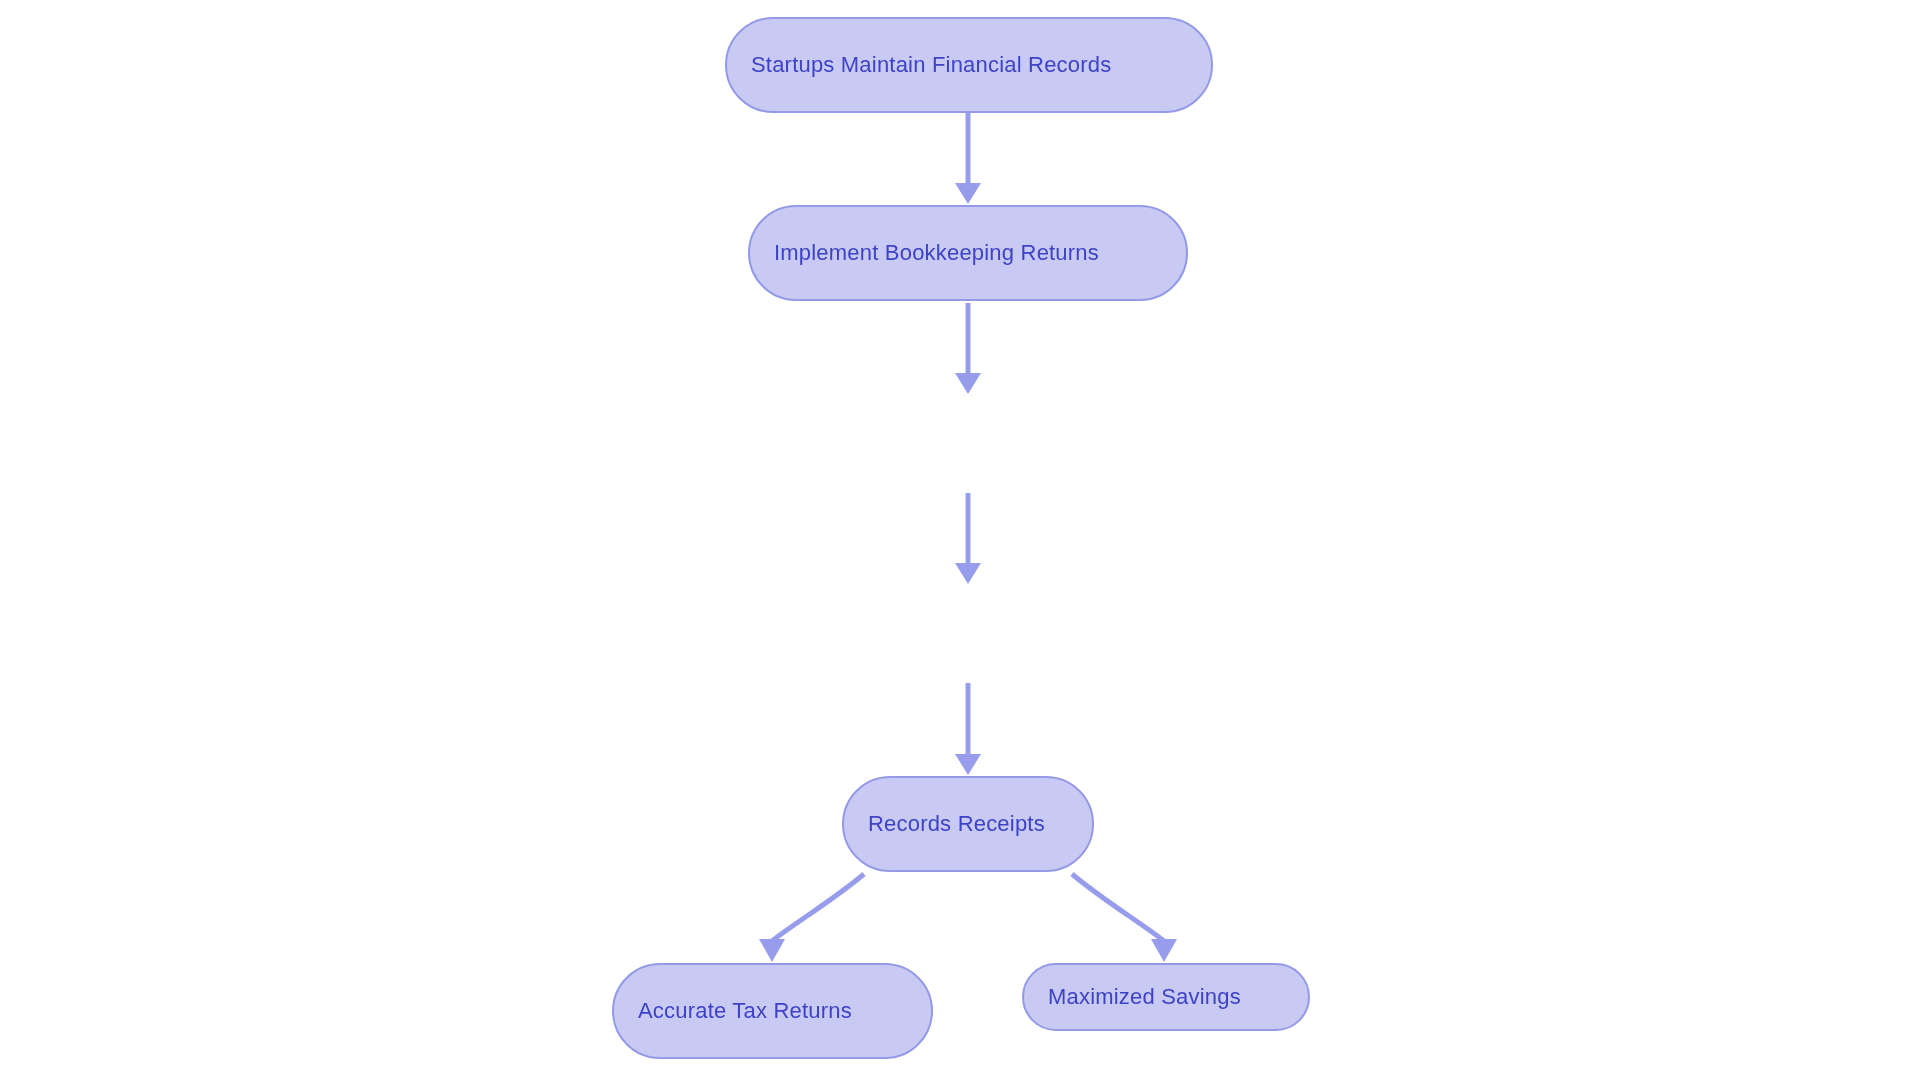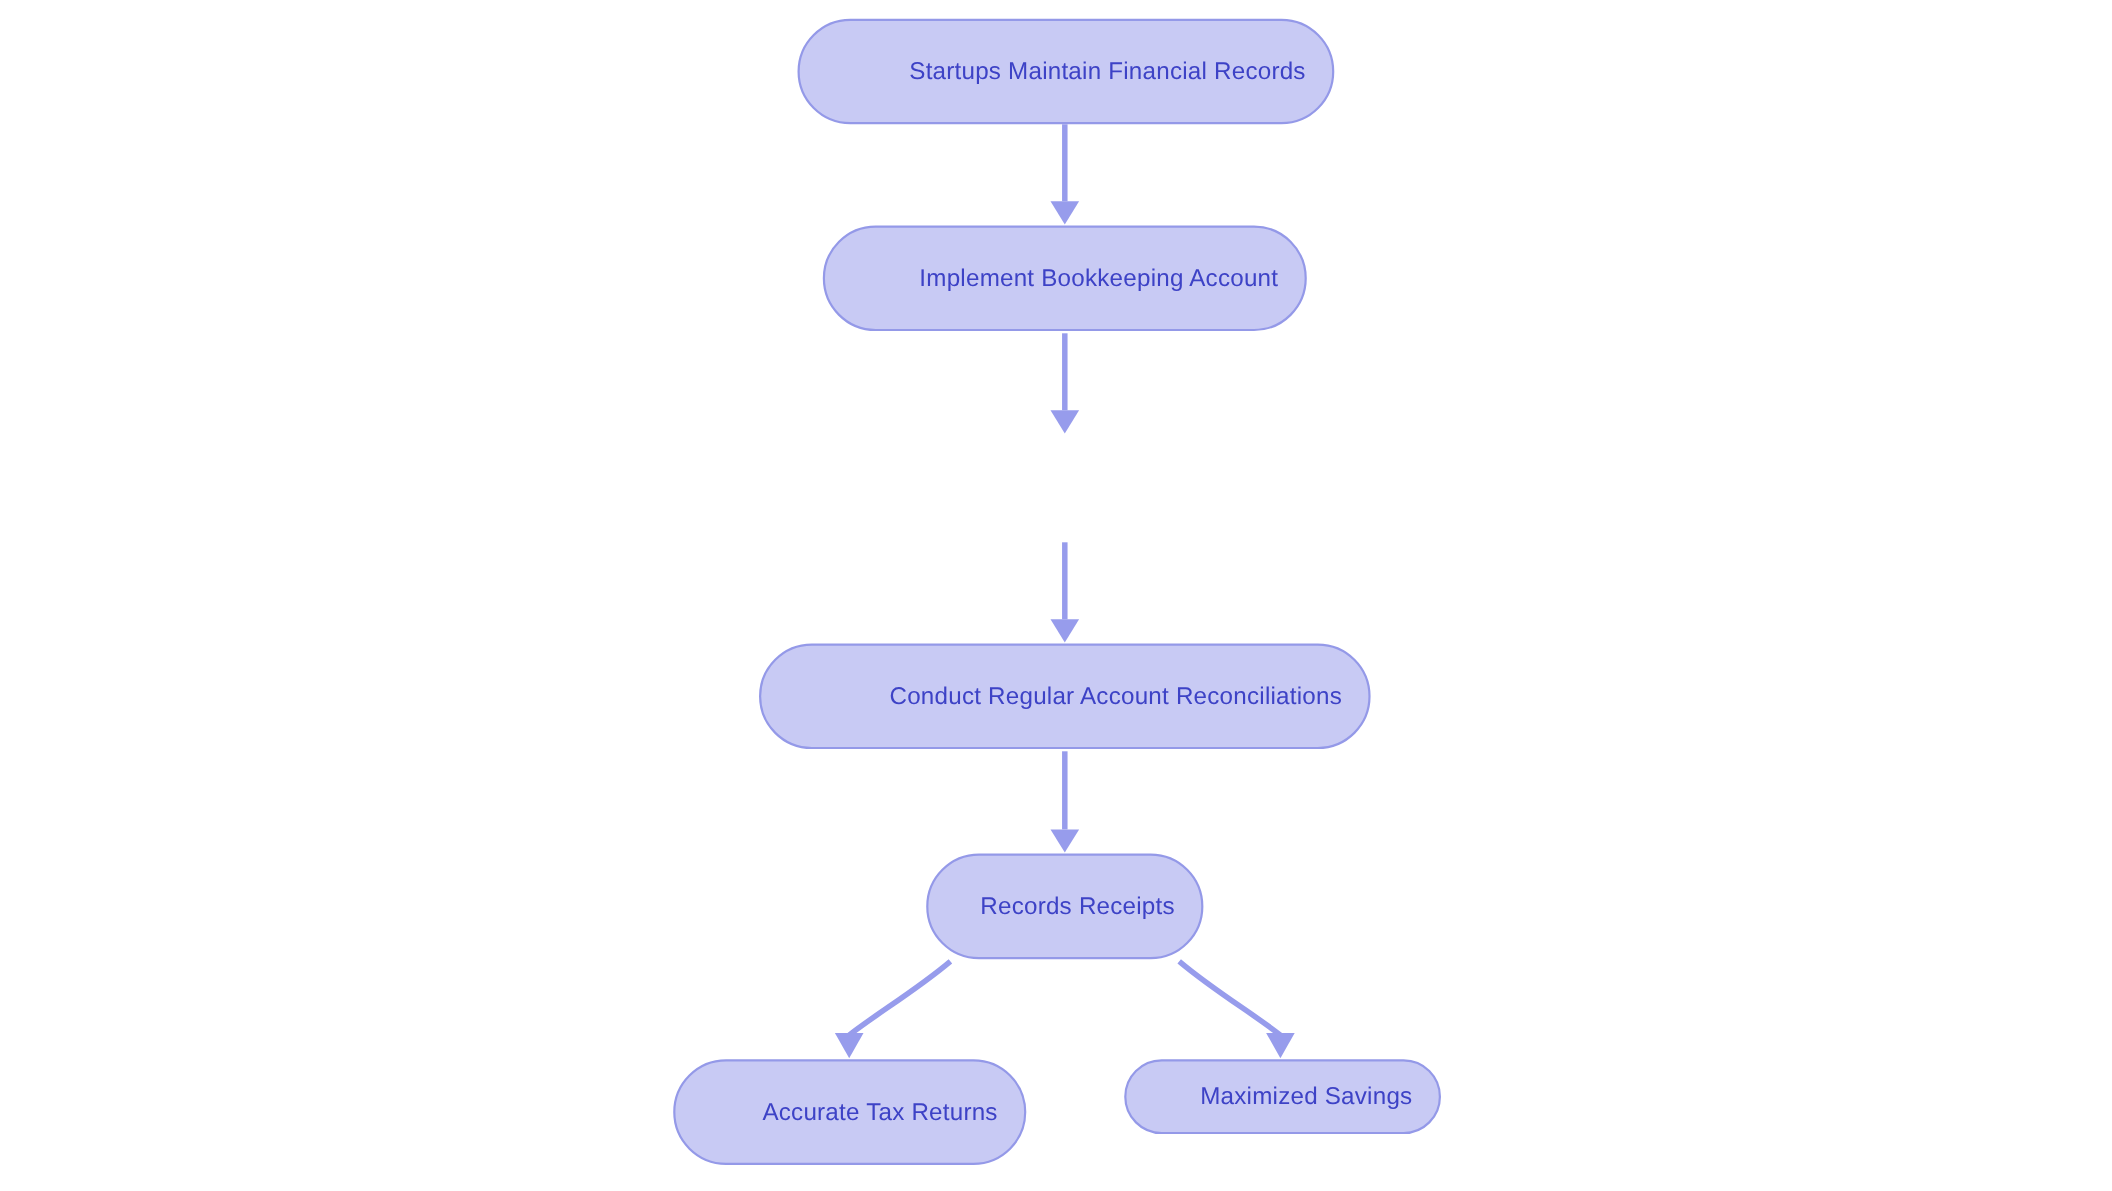--- a/index.html
+++ b/index.html
@@ -35,21 +35,21 @@
     stroke-linecap:butt;
   }
   .edge-head{
     fill:var(--arrow);
     stroke:none;
   }
   .node{
     position:absolute;
     display:flex;
     align-items:center;
-    justify-content:flex-end;
+    justify-content:flex-start;
     background:var(--node-fill);
     border:2px solid var(--node-border);
     border-radius:48px;
     text-align:center;
     padding:0 24px;
   }
   .node-label{
     color:var(--node-text);
     font-size:22px;
     font-weight:400;
@@ -87,27 +87,24 @@
       <path class="edge-line" d="M1072 874 C 1104 901, 1140 922, 1164 941"></path>
       <polygon class="edge-head" points="1151,939 1177,939 1164,962"></polygon>
     </g>
   </svg>
 
   <div class="node" style="left:725px;top:17px;width:488px;height:96px;">
     <span class="node-label">Startups Maintain Financial Records</span>
   </div>
 
   <div class="node" style="left:748px;top:205px;width:440px;height:96px;">
-    <span class="node-label">Implement Bookkeeping Account</span>
+    <span class="node-label">Implement Bookkeeping Returns</span>
   </div>
 
 
-  <div class="node" style="left:690px;top:585px;width:556px;height:96px;">
-    <span class="node-label">Conduct Regular Account Reconciliations</span>
-  </div>
 
   <div class="node" style="left:842px;top:776px;width:252px;height:96px;">
     <span class="node-label">Records Receipts</span>
   </div>
 
   <div class="node" style="left:612px;top:963px;width:321px;height:96px;">
     <span class="node-label">Accurate Tax Returns</span>
   </div>
 
   <div class="node" style="left:1022px;top:963px;width:288px;height:68px;">

